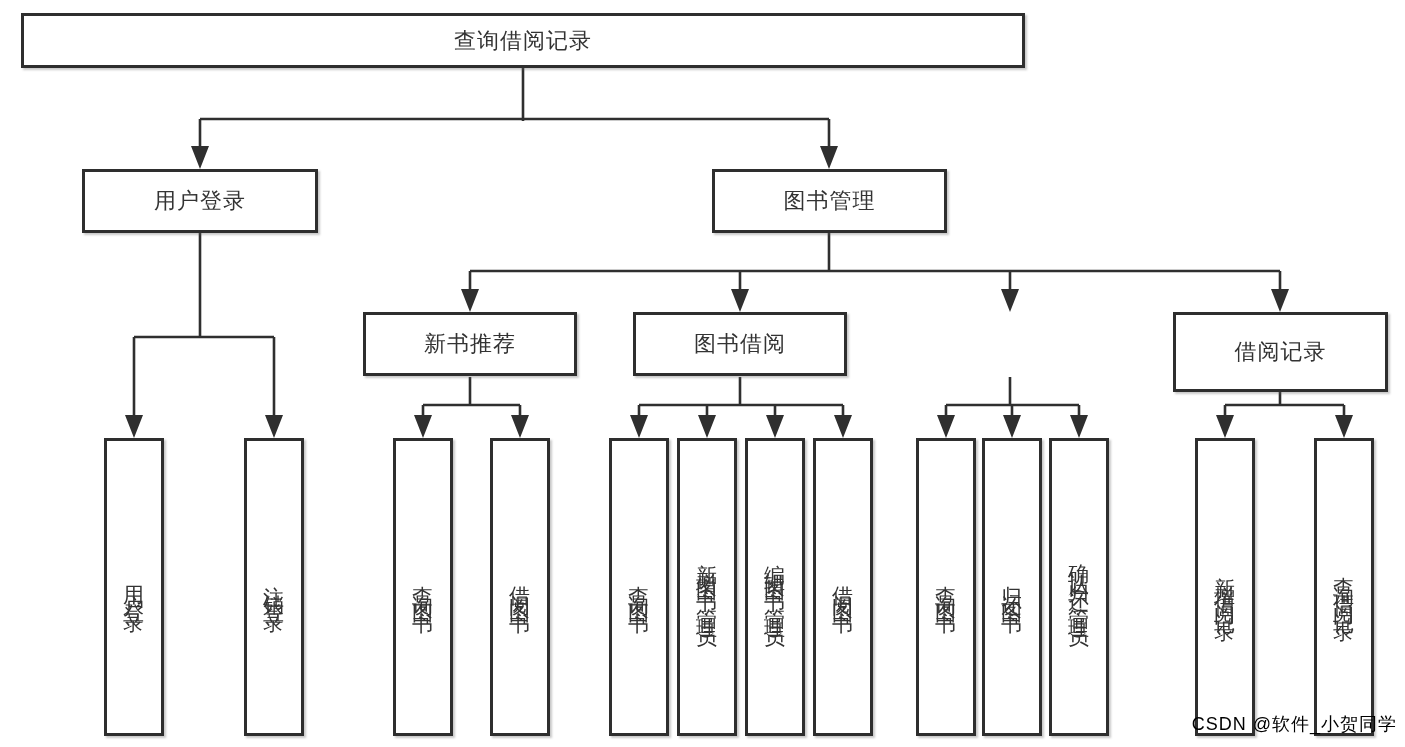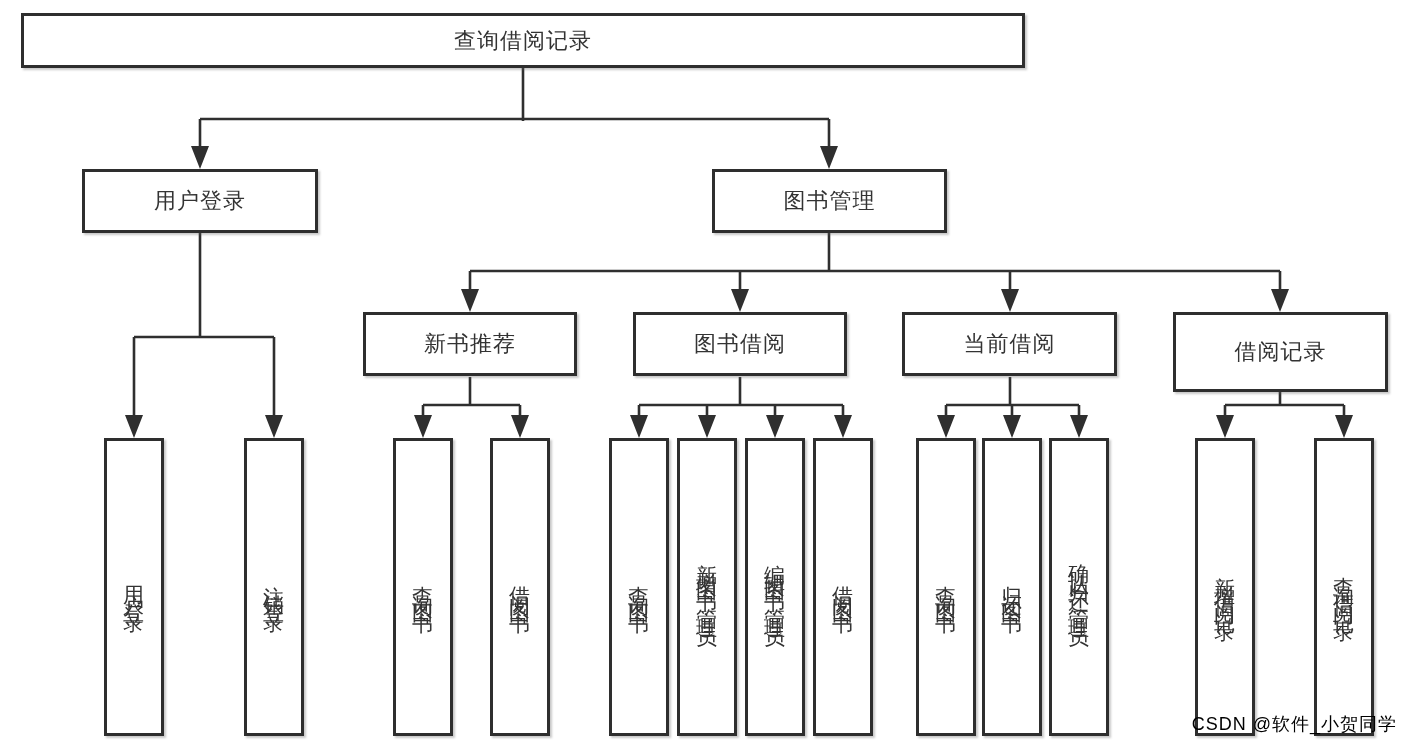--- a/index.html
+++ b/index.html
@@ -98,23 +98,20 @@
   <div class="node hbox" style="left:712px;top:169px;width:235px;height:64px;align-items:center;">
     <span>图书管理</span>
   </div>
 
   <div class="node hbox" style="left:363px;top:312px;width:214px;height:64px;">
     <span>新书推荐</span>
   </div>
   <div class="node hbox" style="left:633px;top:312px;width:214px;height:64px;">
     <span>图书借阅</span>
   </div>
-  <div class="node hbox" style="left:902px;top:312px;width:215px;height:64px;">
-    <span>当前借阅</span>
-  </div>
   <div class="node hbox" style="left:1173px;top:312px;width:215px;height:80px;">
     <span>借阅记录</span>
   </div>
 
   <div class="node vbox" style="left:104px;top:438px;width:60px;height:298px;">
     <span>用户登录</span>
   </div>
   <div class="node vbox" style="left:244px;top:438px;width:60px;height:298px;">
     <span>注销登录</span>
   </div>

